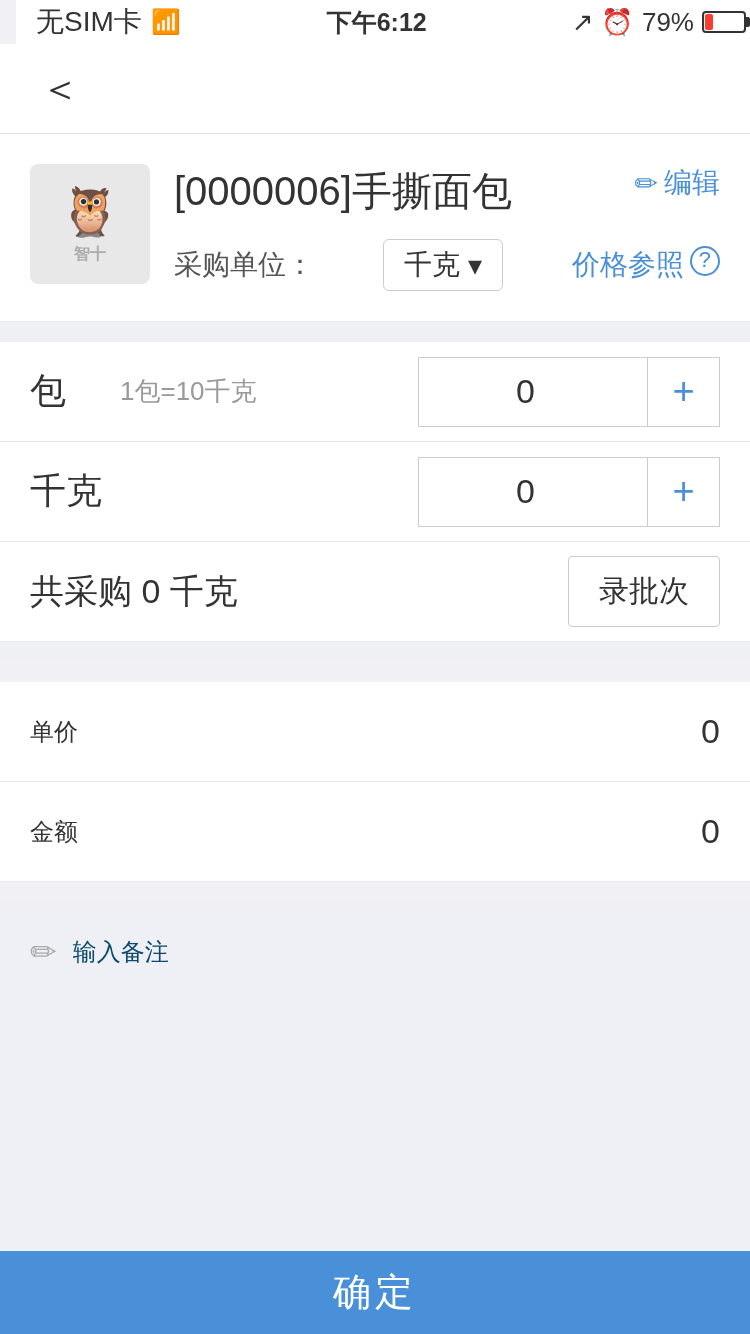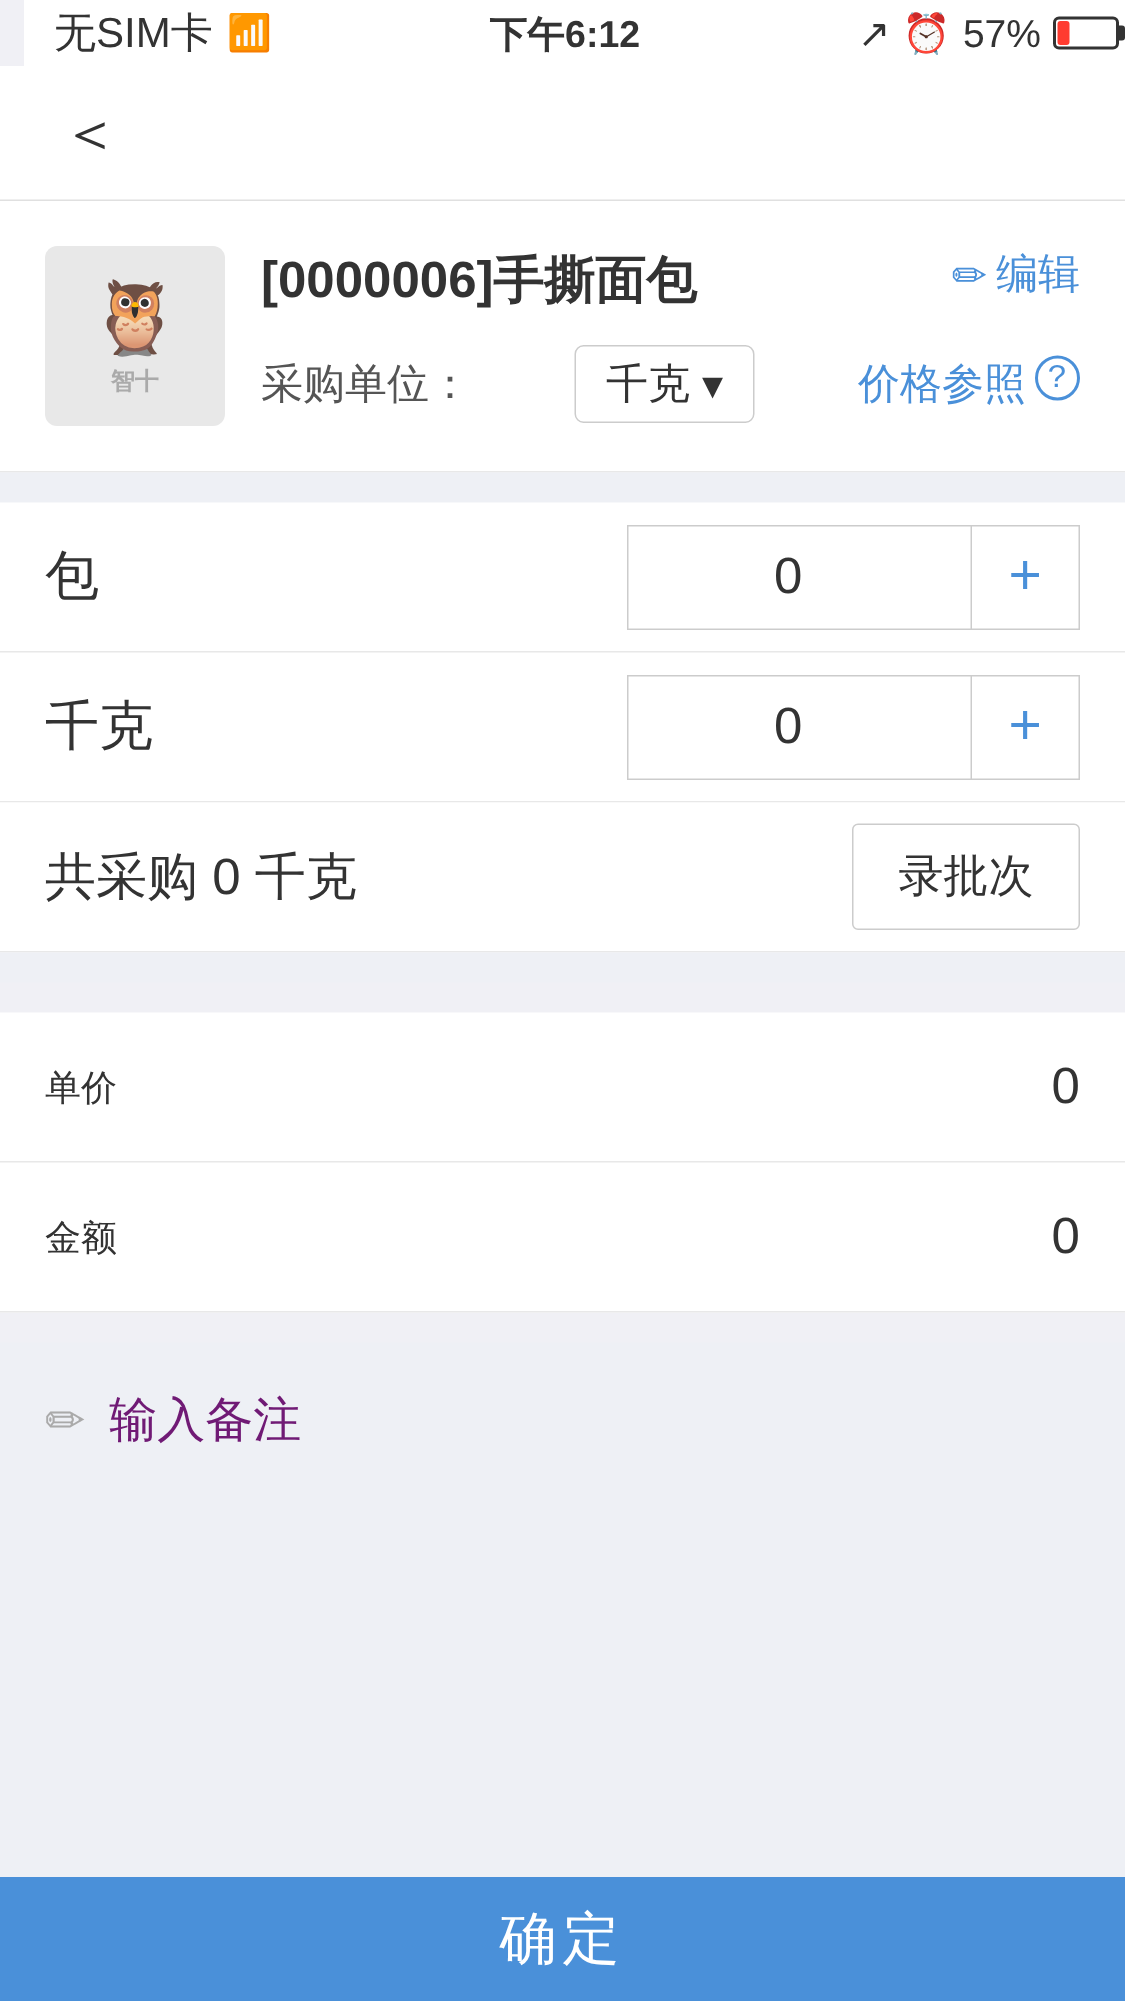--- a/index.html
+++ b/index.html
@@ -134,23 +134,23 @@
     .product-info {
       flex: 1;
     }
     .product-header {
       display: flex;
       justify-content: space-between;
       align-items: flex-start;
       margin-bottom: 20px;
     }
     .product-name {
-      font-size: 34px;
-      color: #333;
-      font-weight: 700;
+      font-size: 40px;
+      color: #333;
+      font-weight: 400;
     }
     .edit-btn {
       color: #4a90d9;
       font-size: 28px;
       cursor: pointer;
       display: flex;
       align-items: center;
       gap: 6px;
     }
     .product-unit-row {
@@ -305,22 +305,22 @@
       display: flex;
       align-items: center;
       gap: 16px;
       min-height: 100px;
     }
     .notes-icon {
       font-size: 32px;
       color: #aaa;
     }
     .notes-placeholder {
-      font-size: 32px;
-      color: #701a75;
+      font-size: 24px;
+      color: #0c4a6e;
     }
 
     
     .bottom-spacer {
       flex: 1;
       background: #eef0f5;
       min-height: 200px;
     }
 
     
@@ -351,21 +351,21 @@
 
 <div class="status-bar">
   <div class="status-left">
     <span>无SIM卡</span>
     <span class="wifi-icon">📶</span>
   </div>
   <div class="status-center">下午6:12</div>
   <div class="status-right">
     <span>↗</span>
     <span>⏰</span>
-    <span>57%</span>
+    <span>79%</span>
     <span class="battery-icon">
       <span class="battery-body">
         <span class="battery-fill"></span>
       </span>
     </span>
   </div>
 </div>
 
 <div class="nav-bar">
   <span class="nav-back">＜</span>
@@ -399,20 +399,21 @@
     </div>
   </div>
 </div>
 
 <div class="section-divider"></div>
 
 <div class="quantity-section">
 
   <div class="quantity-row">
     <span class="quantity-label">包</span>
+    <span class="quantity-sublabel">1包=10千克</span>
     <div class="quantity-input-wrap">
       <input class="quantity-input" type="number" value="0" style="">
       <div class="quantity-plus">+</div>
     </div>
   </div>
 
   <div class="quantity-row">
     <span class="quantity-label">千克</span>
     <div class="quantity-input-wrap">
       <input class="quantity-input" type="number" value="0" style="">

